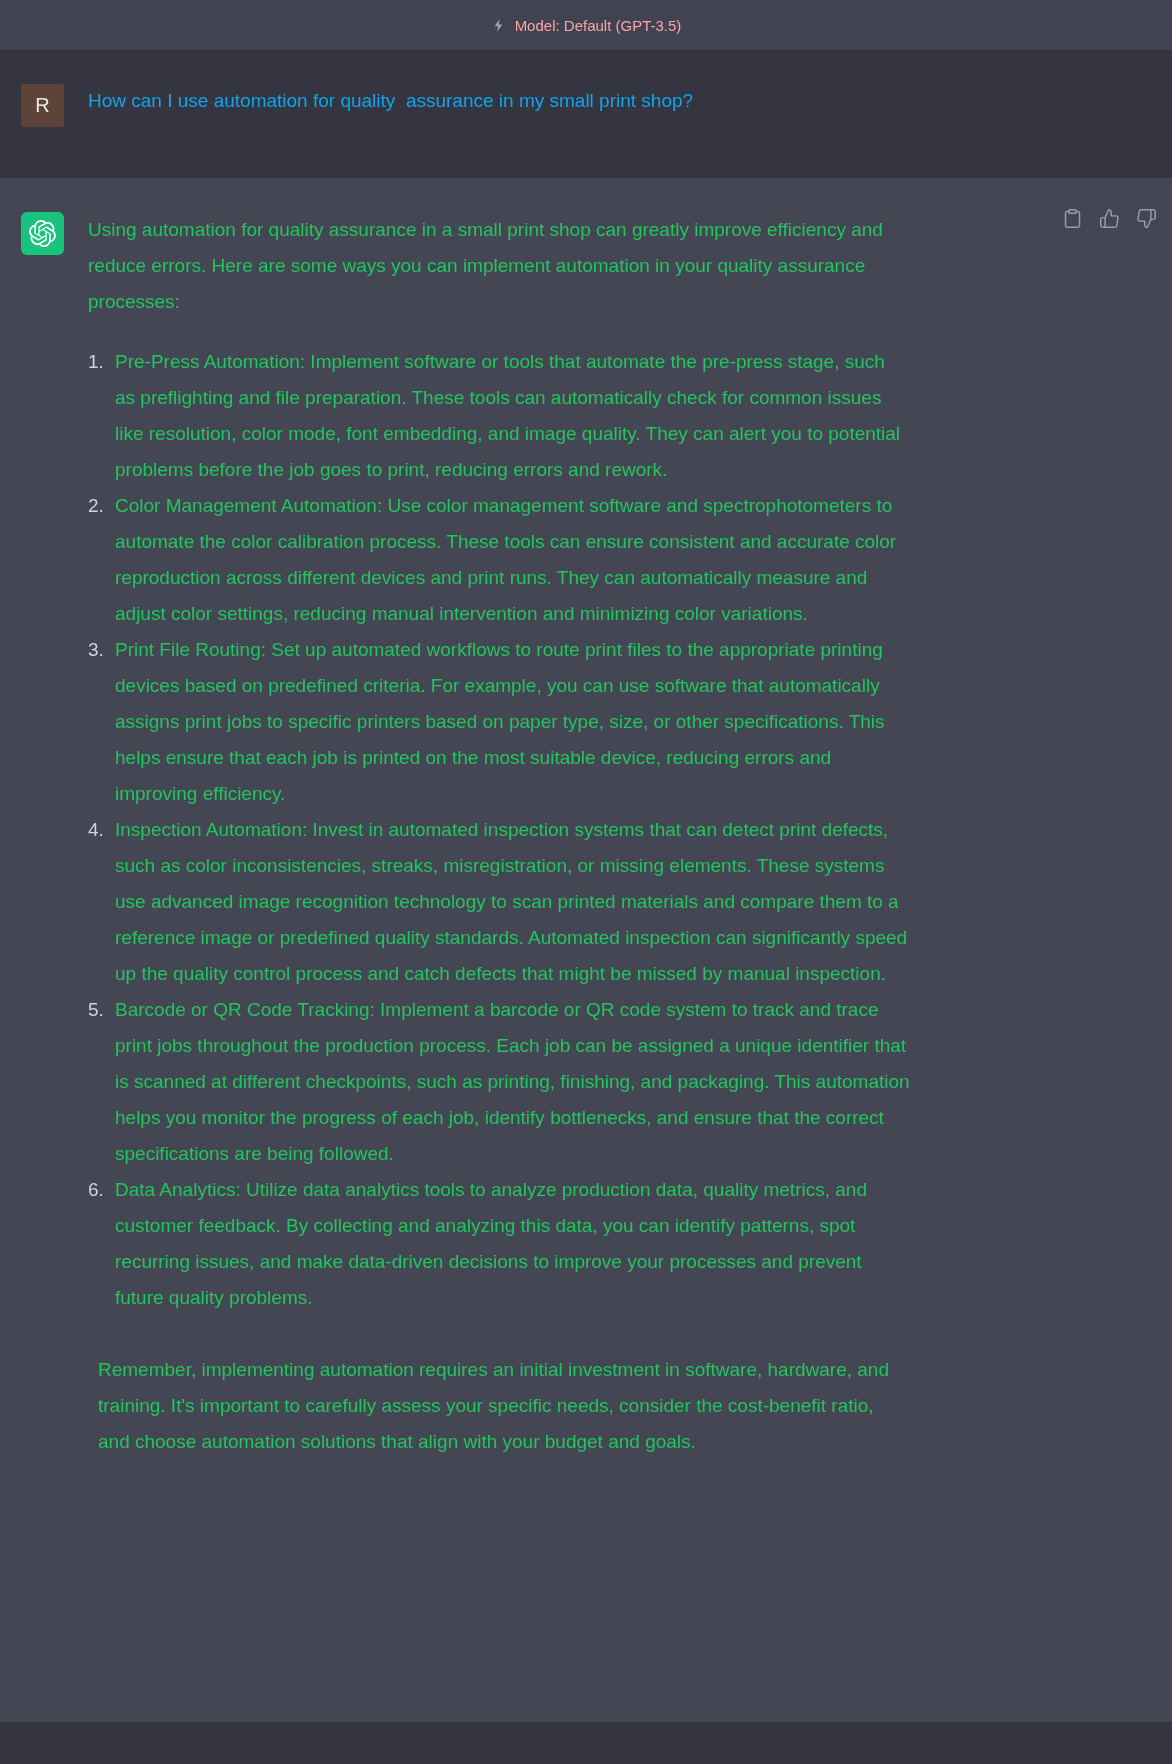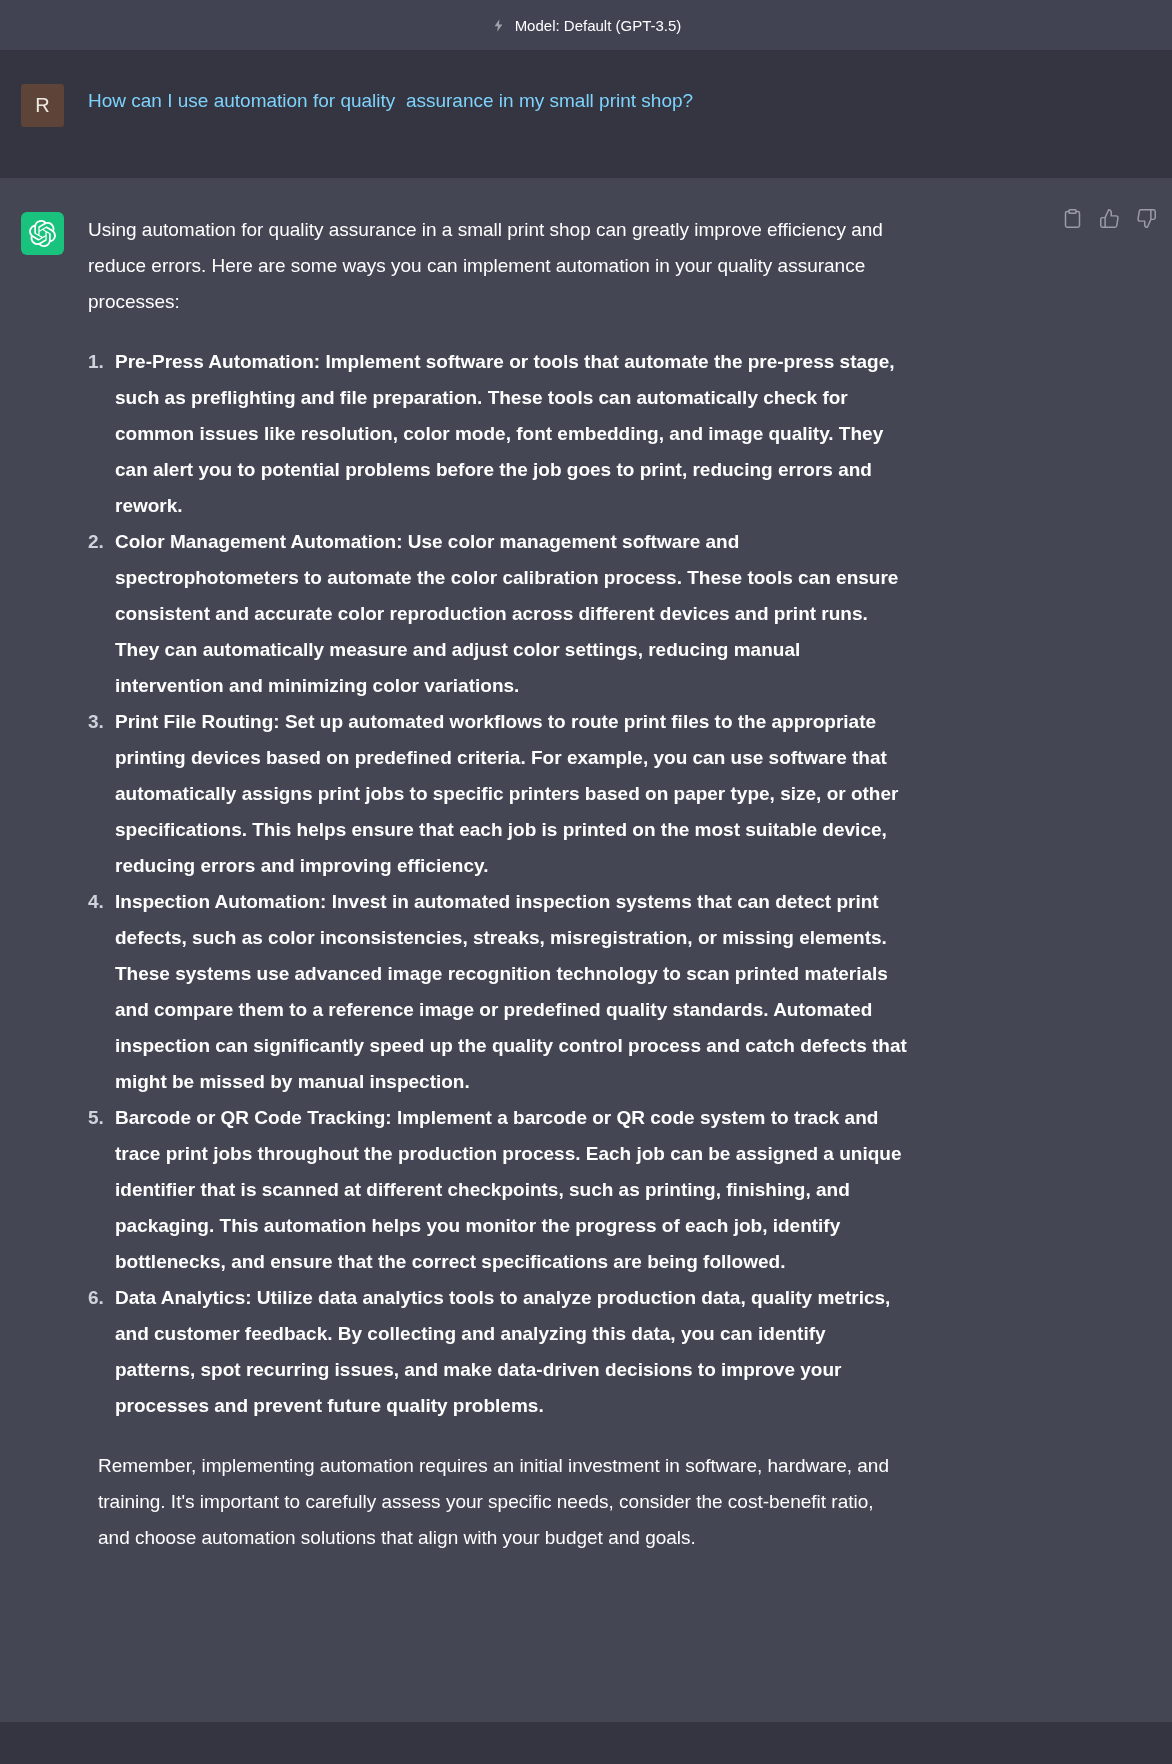--- a/index.html
+++ b/index.html
@@ -11,21 +11,21 @@
     font-family: "Liberation Sans", sans-serif;
     overflow: hidden;
   }
   .topbar {
     height: 50px;
     background: #414252;
     display: flex;
     align-items: center;
     justify-content: center;
     gap: 9px;
-    color: #ffffff;
+    color: #fca5a5;
     font-size: 15px;
   }
   .topbar svg { display: block; }
   .row {
     display: flex;
     align-items: flex-start;
     padding: 34px 24px 0 21px;
   }
   .row-user {
     background: #343541;
@@ -50,38 +50,37 @@
     color: #efe9e3;
     font-size: 20px;
   }
   .avatar-assistant {
     background: #19c37d;
     border-radius: 6px;
   }
   .msg {
     margin-left: 24px;
     width: 822px;
-    color: #ffffff;
+    color: #22c55e;
     font-size: 19px;
     line-height: 36px;
   }
   .msg-user {
     line-height: 28px;
     margin-top: 3px;
     white-space: pre-wrap;
-    color: #7dd3fc;
+    color: #0ea5e9;
   }
   .msg p { margin: 0 0 24px 0; }
   .msg p:last-child { margin-bottom: 0; margin-left: 10px; }
   ol.auto-list {
     list-style: none;
     counter-reset: item;
-    margin: 0 0 24px 0;
+    margin: 0 0 36px 0;
     padding: 0;
-    font-weight: bold;
   }
   ol.auto-list li {
     counter-increment: item;
     position: relative;
     padding-left: 27px;
     width: 822px;
   }
   ol.auto-list li::before {
     content: counter(item) ".";
     position: absolute;

